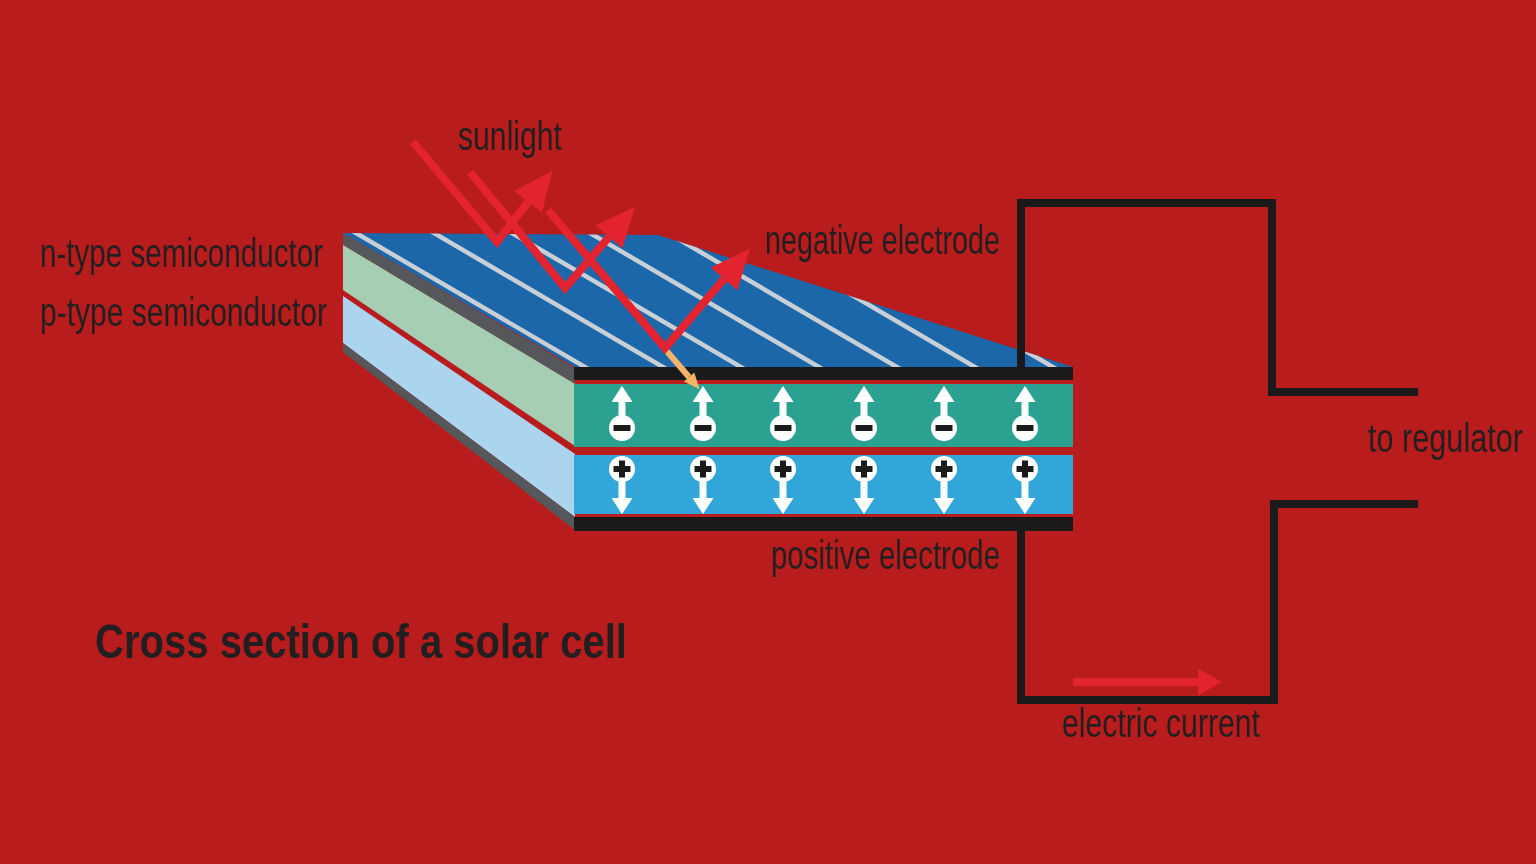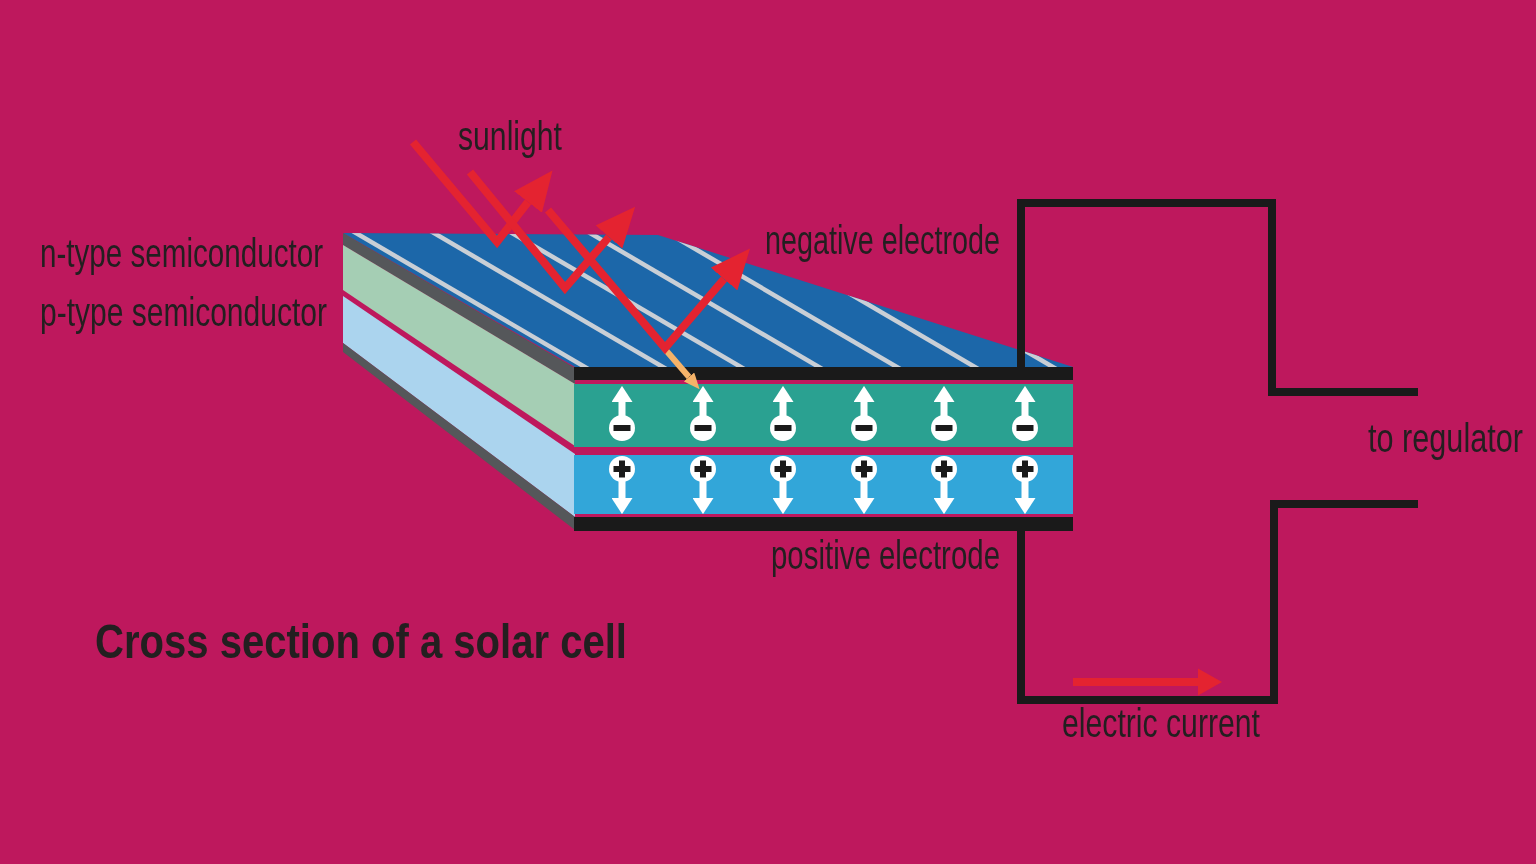--- a/index.html
+++ b/index.html
@@ -1,16 +1,16 @@
 <!DOCTYPE html>
 <html><head>
 <meta charset="utf-8">
 <style>
   html,body{margin:0;padding:0;background:#ffffff;}
-  .stage{position:relative;width:1536px;height:864px;background:#be185d;overflow:hidden;}
+  .stage{position:relative;width:1536px;height:864px;background:#b91c1c;overflow:hidden;}
   svg{display:block;}
   text{font-family:"Liberation Sans","DejaVu Sans",sans-serif;fill:#231f20;}
   .lbl{font-size:40px;}
   .ttl{font-size:48px;font-weight:bold;}
 </style>
 </head>
 <body>
 
 <div class="stage">
 <svg width="1536" height="864" viewBox="0 0 1536 864">

